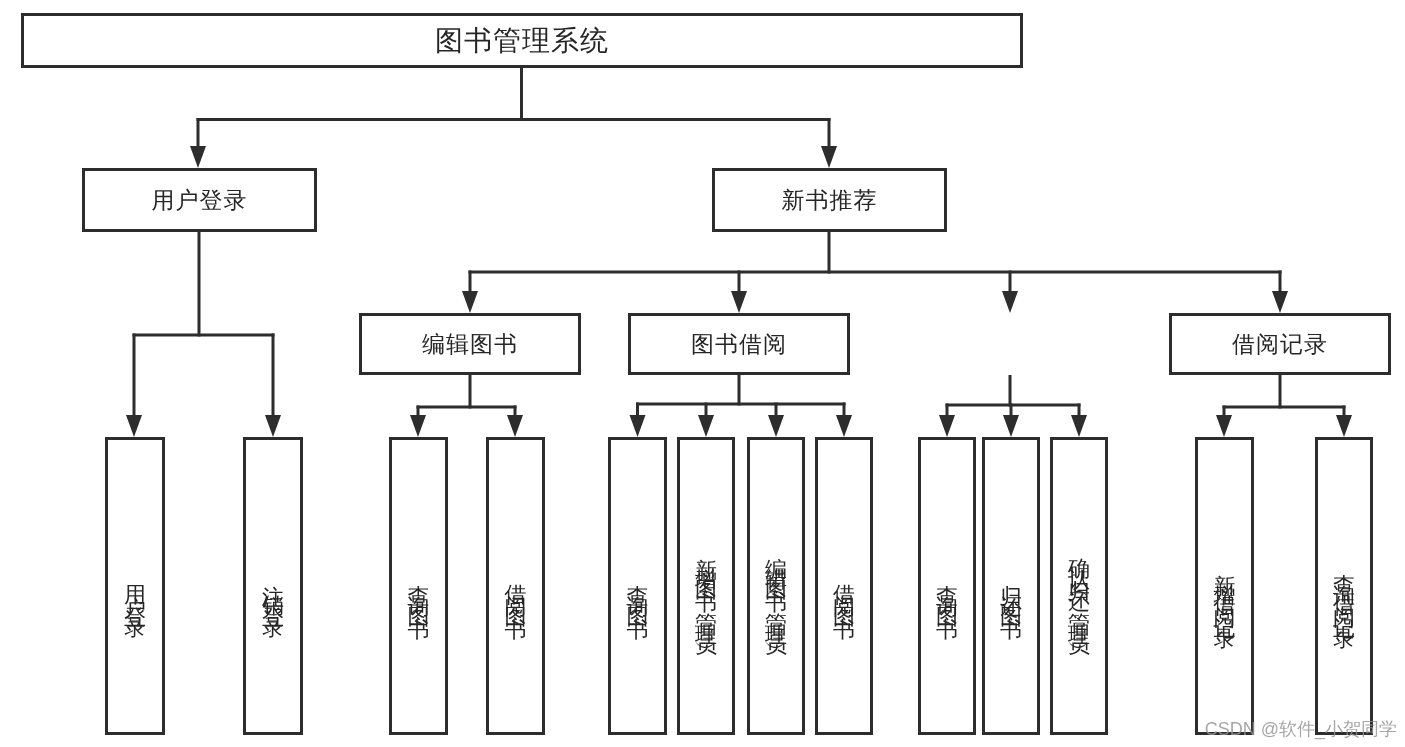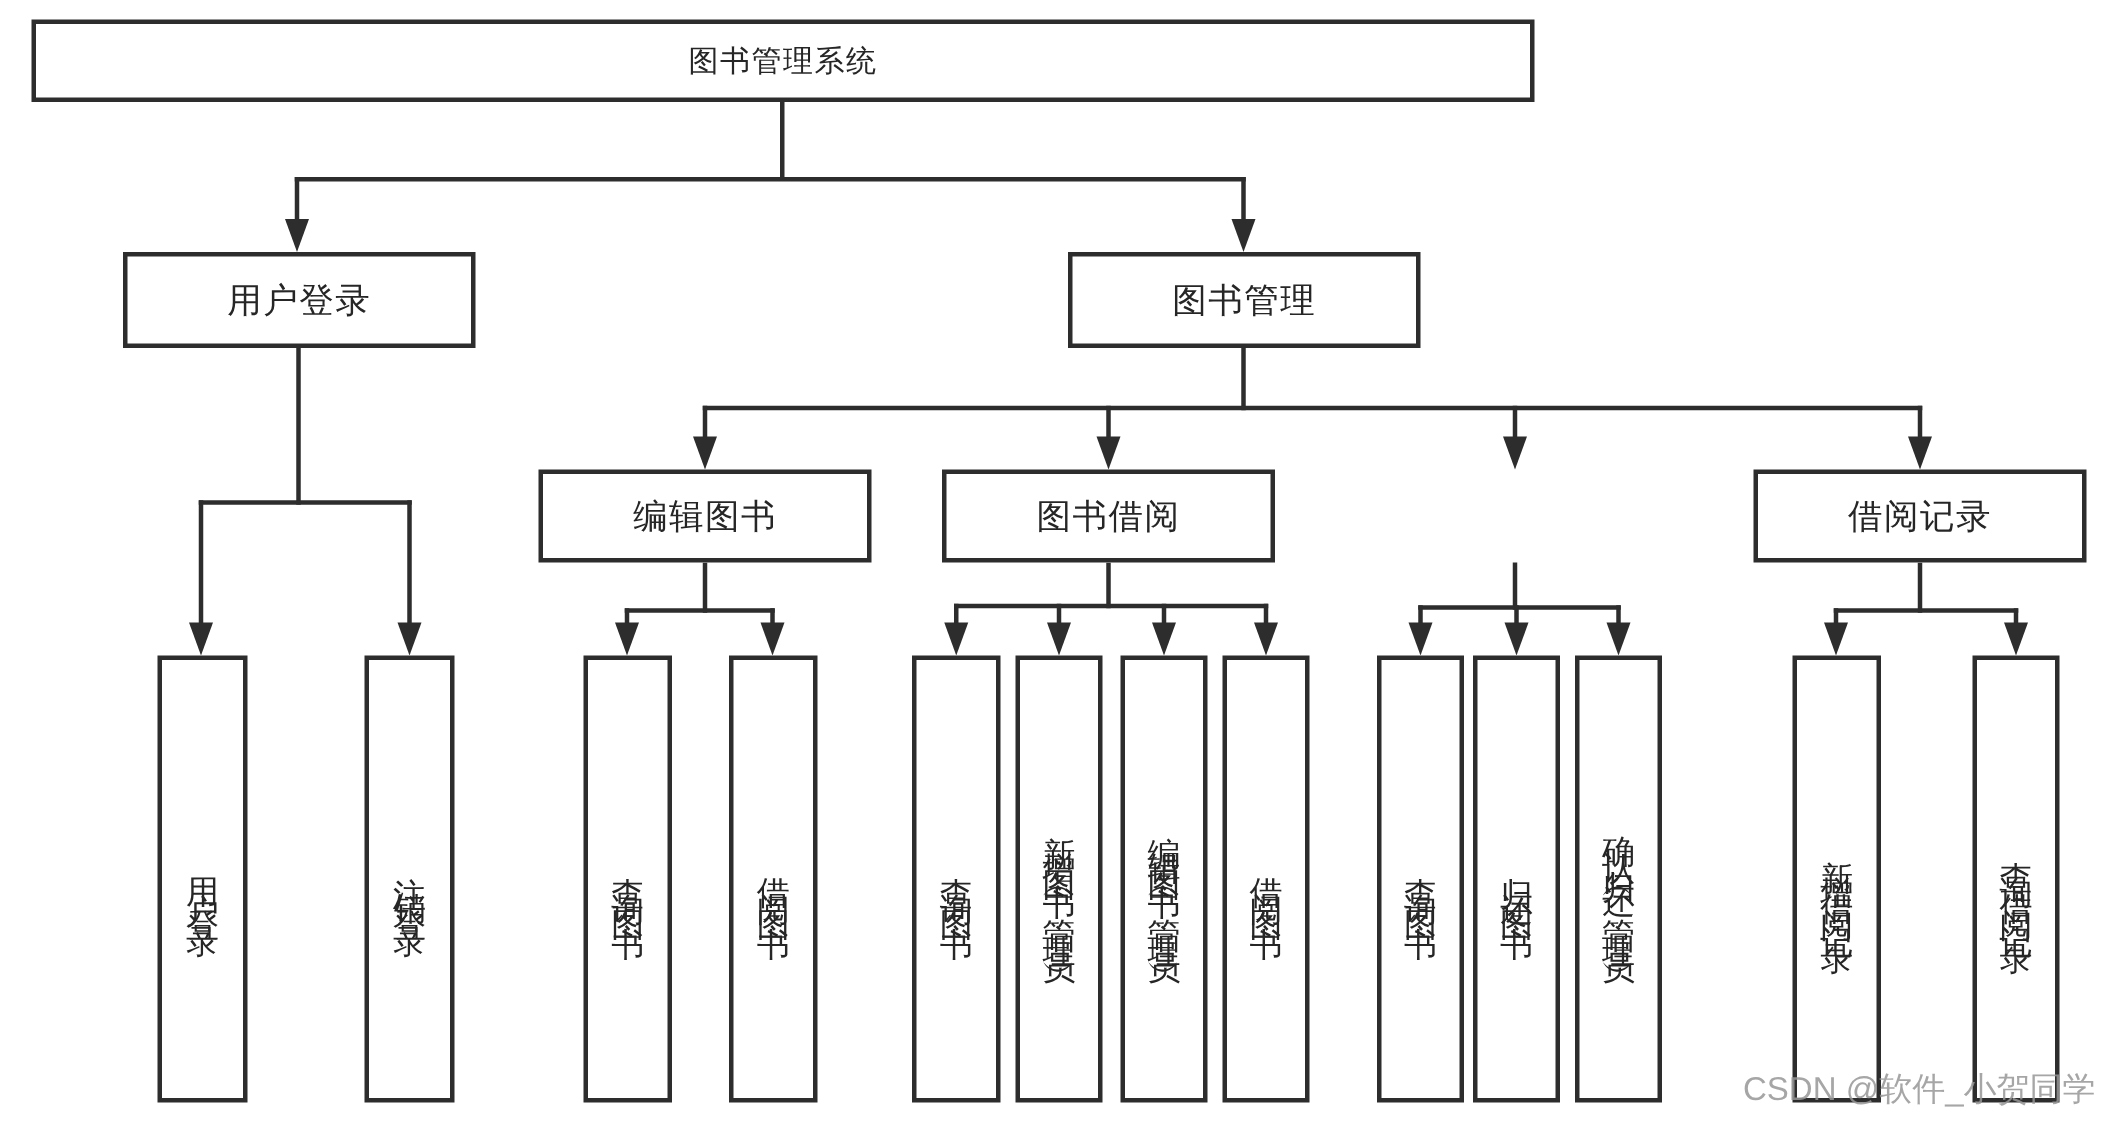--- a/index.html
+++ b/index.html
@@ -14,34 +14,34 @@
   .node{
     position:absolute;
     box-sizing:border-box;
     border:3px solid #2d2d2d;
     background:#fff;
     display:flex;align-items:center;justify-content:center;
     color:#262626;
     z-index:2;
   }
   .h-node{font-size:23px;letter-spacing:1px;}
-  .root-node{font-size:20px;}
+  .root-node{font-size:28px;}
   .v-node{
     writing-mode:vertical-rl;
     text-orientation:mixed;
     font-size:22px;
     letter-spacing:11px;
     line-height:1;
     padding-top:6px;
   }
   .watermark{
     position:absolute;
     right:8px;bottom:6px;
     z-index:10;
-    font-size:22px;
+    font-size:18px;
     color:rgba(150,150,150,0.85);
     white-space:nowrap;
   }
 </style>
 </head>
 <body>
 
 <div id="stage">
 
   <svg id="wires" width="1405" height="747" viewBox="0 0 1405 747">
@@ -115,21 +115,21 @@
   </svg>
 
   <div class="node h-node root-node" style="left:21px;top:13px;width:1002px;height:55px;">
     <span>图书管理系统</span>
   </div>
 
   <div class="node h-node" style="left:82px;top:168px;width:235px;height:64px;">
     <span>用户登录</span>
   </div>
   <div class="node h-node" style="left:712px;top:168px;width:235px;height:64px;">
-    <span>图书管理</span>
+    <span>新书推荐</span>
   </div>
 
   <div class="node h-node" style="left:359px;top:313px;width:222px;height:62px;">
     <span>编辑图书</span>
   </div>
   <div class="node h-node" style="left:628px;top:313px;width:222px;height:62px;justify-content:center;">
     <span>图书借阅</span>
   </div>
   <div class="node h-node" style="left:1169px;top:313px;width:222px;height:62px;align-items:center;">
     <span>借阅记录</span>

